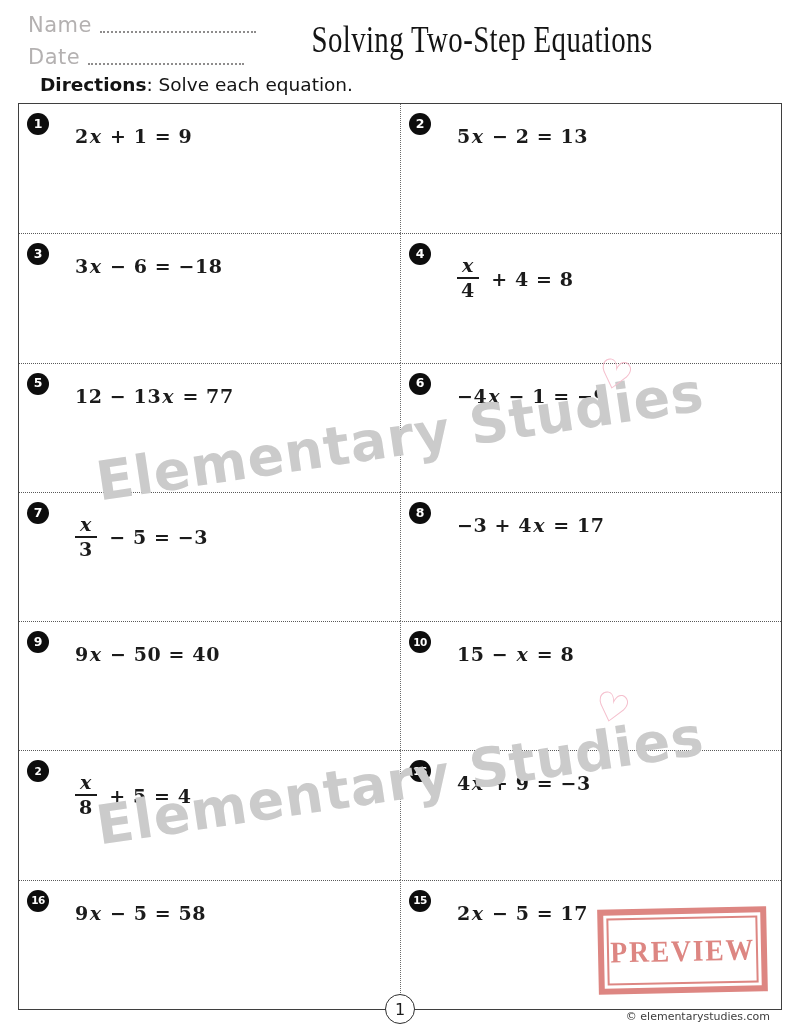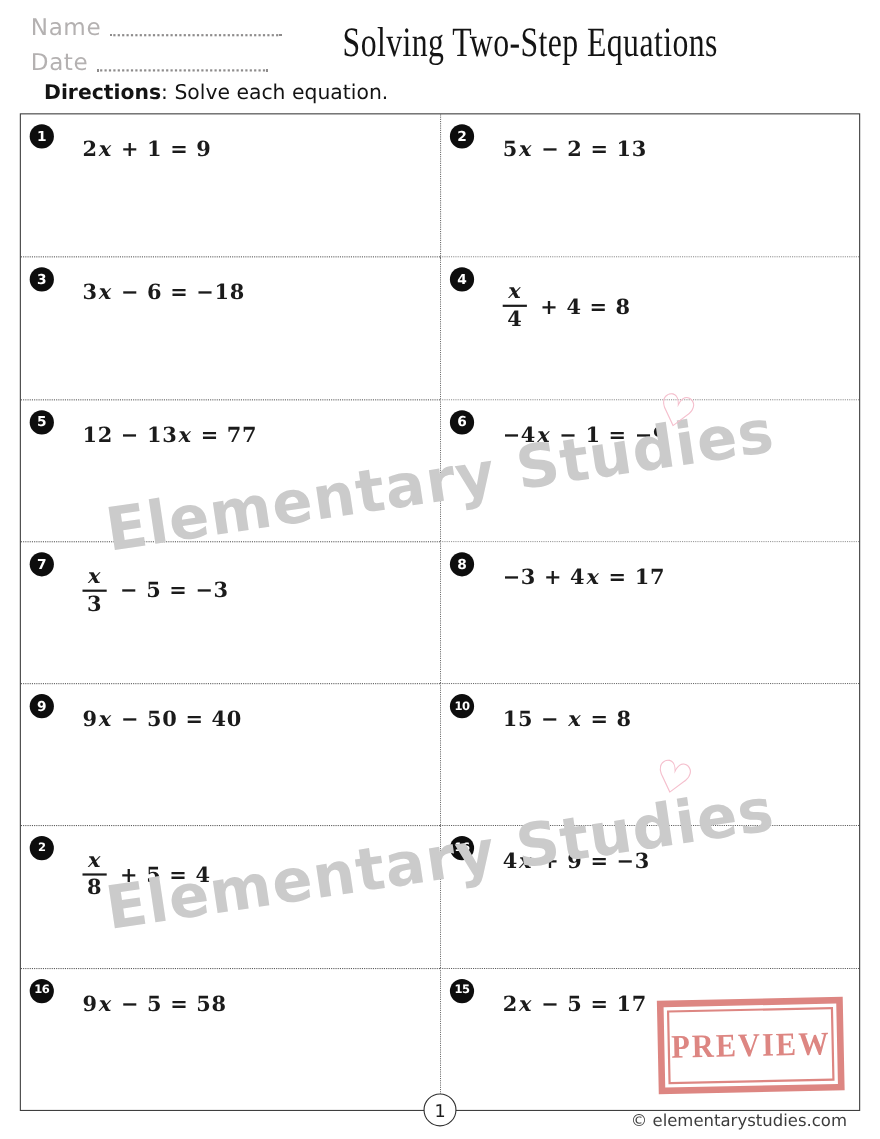--- a/index.html
+++ b/index.html
@@ -88,21 +88,21 @@
   }
 
   
   .page-circle {
     position:absolute; left:385px; top:994px; width:30px; height:30px;
     border-radius:50%; border:1.6px solid #2e2e2e; background:#ffffff;
     display:flex; align-items:center; justify-content:center; z-index:6;
     font-family:"DejaVu Sans", sans-serif; font-size:16px; color:#1c1c1c;
   }
   .copyright {
-    position:absolute; right:30px; top:1010px; font-size:15px; color:#3d3d3d;
+    position:absolute; right:30px; top:1010px; font-size:11px; color:#3d3d3d;
     font-family:"DejaVu Sans", sans-serif; z-index:6;margin-left:36px;
   }
 </style>
 </head>
 <body>
 
 <div class="page">
 
   <div class="fill-row name">
     <span class="fill-label">Name</span>

